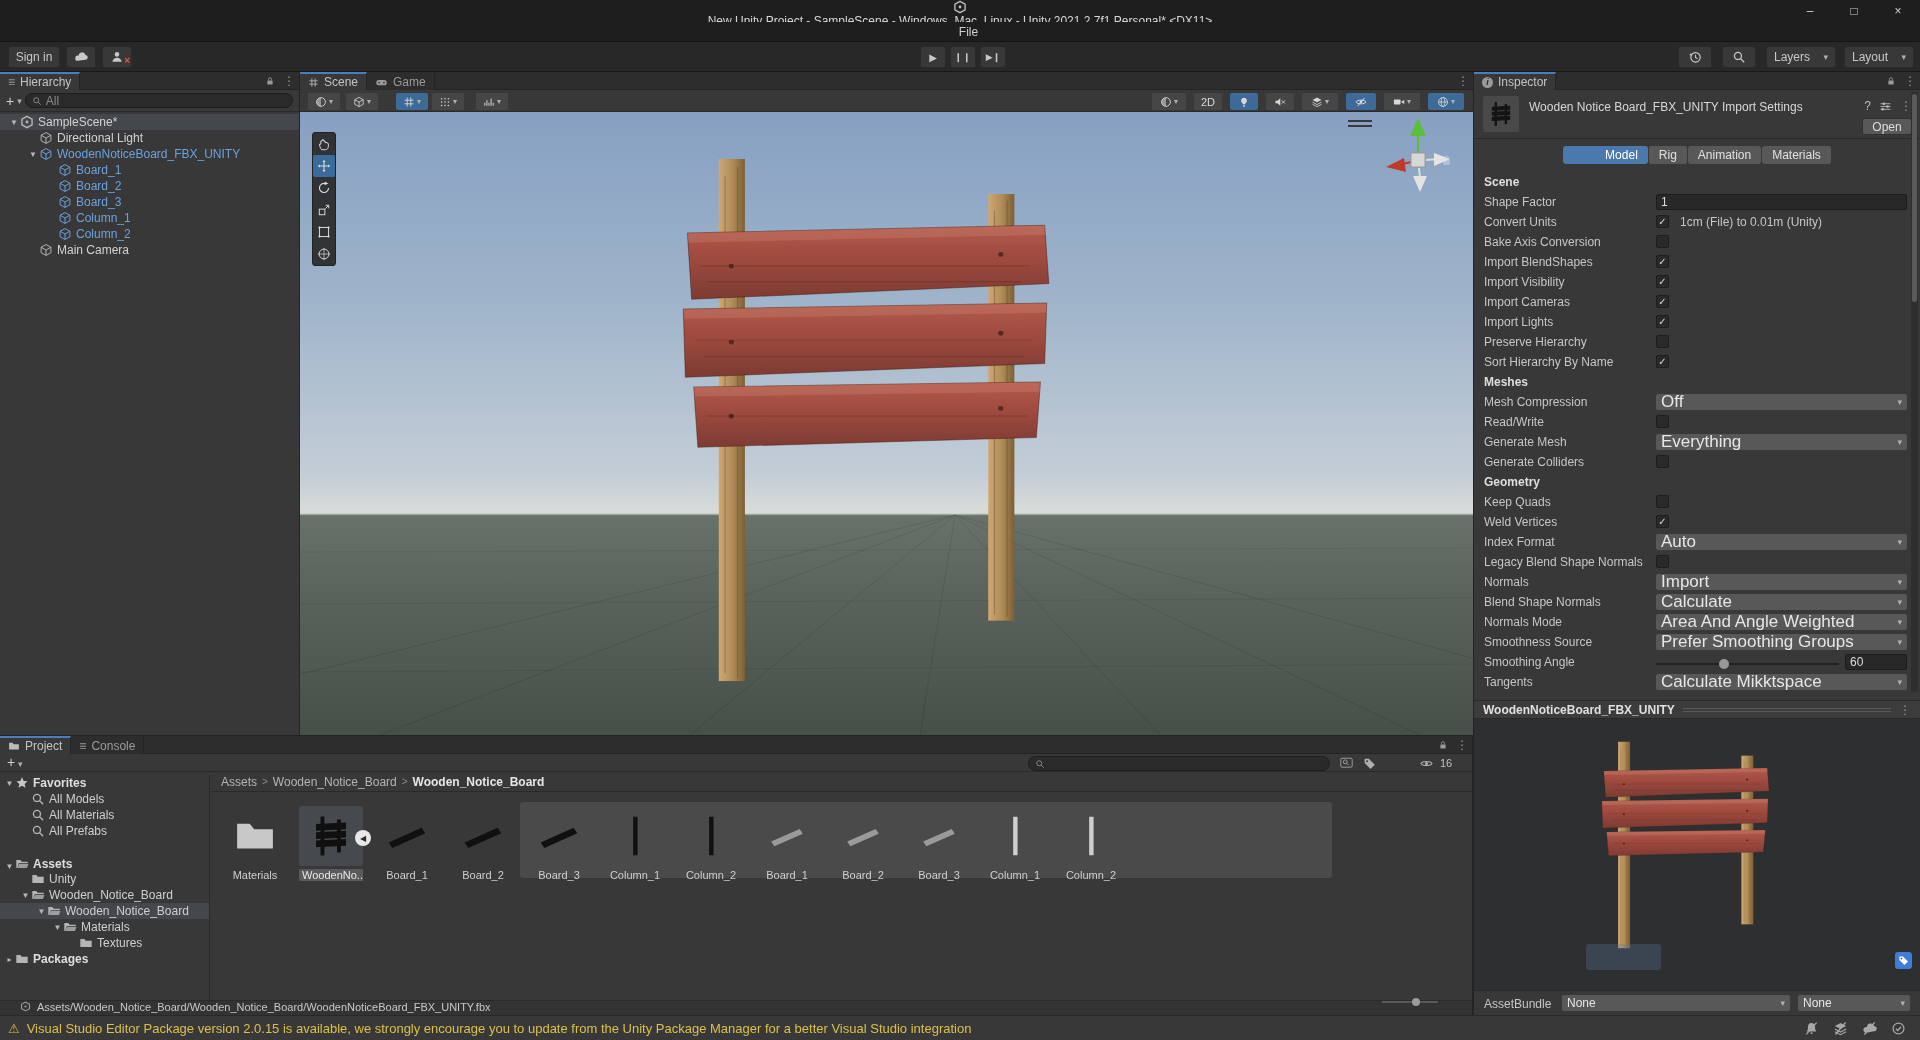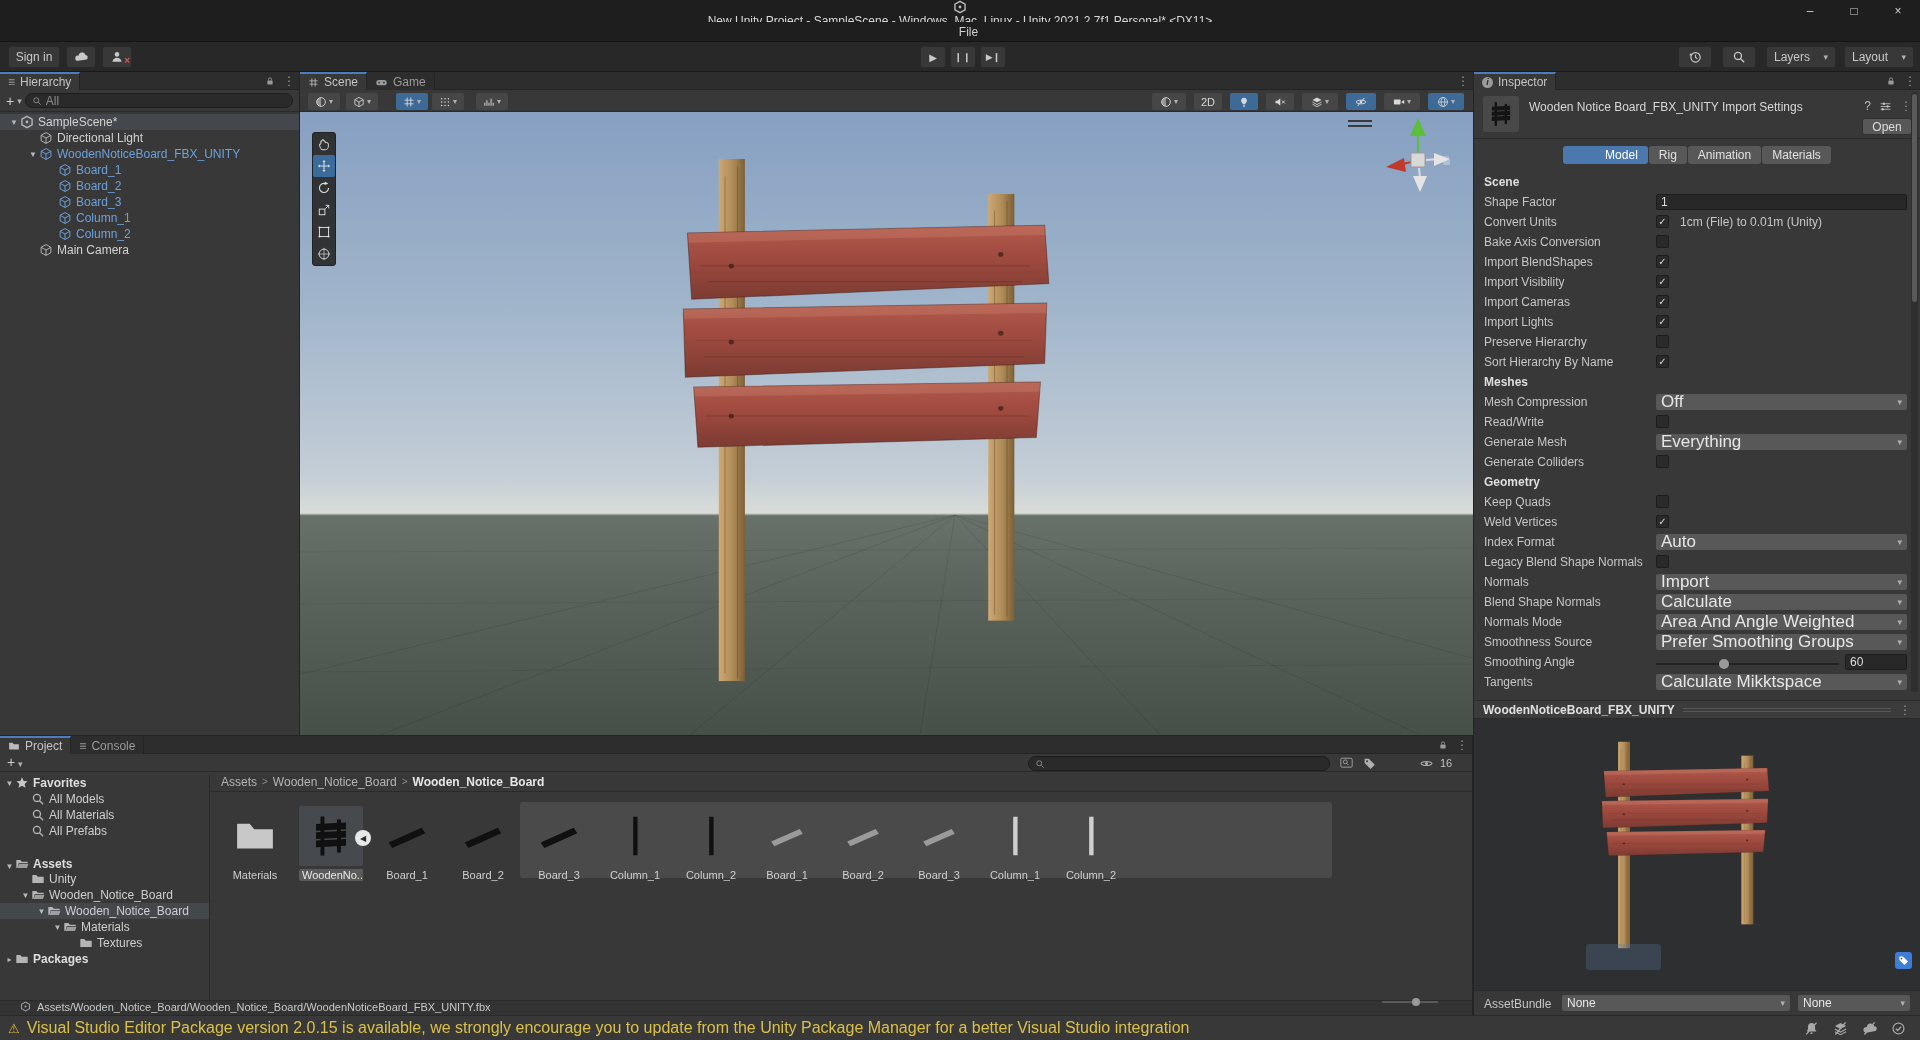--- a/index.html
+++ b/index.html
@@ -145,21 +145,21 @@
   .g-column-light svg { width:44px; height:52px; color:#cfcfcf; }
   #proj-footer { position:absolute; left:0; bottom:0; right:0; height:15px; background:#333; border-top:1px solid #2a2a2a; display:flex; padding:0 20px; gap:6px; }
   #proj-footer .ic { width:11px; height:11px; color:#9a9a9a; }
   #footer-path { font-size:11px; color:#c8c8c8; flex:1; white-space:nowrap; overflow:hidden; }
   #zoom-slider { position:relative; width:56px; height:2px; background:#5a5a5a; margin-right:14px; }
   #zoom-knob { position:absolute; left:30px; top:-3px; width:8px; height:8px; border-radius:50%; background:#9a9a9a; }
 
   
   #statusbar { left:0; top:1015px; width:1920px; height:25px; position:absolute; background:#383838; border-top:1px solid #292929; display:flex; align-items:center; padding:0 8px; }
   #warn-icon { color:#e0b93f; font-size:13px; margin-right:7px; }
-  #warn-text { color:#d9c049; font-size:16px; flex:1; white-space:nowrap; overflow:hidden; }
+  #warn-text { color:#d9c049; font-size:13px; flex:1; white-space:nowrap; overflow:hidden; }
   #status-icons { display:flex; gap:14px; margin-right:6px; color:#a8a8a8; }
   #status-icons .ic { width:15px; height:15px; }
 </style>
 </head>
 <body>
 
 <svg width="0" height="0" style="position:absolute">
   <defs>
     <linearGradient id="gPost" x1="0" x2="1" y1="0" y2="0">
       <stop offset="0" stop-color="#cfa874"></stop>

